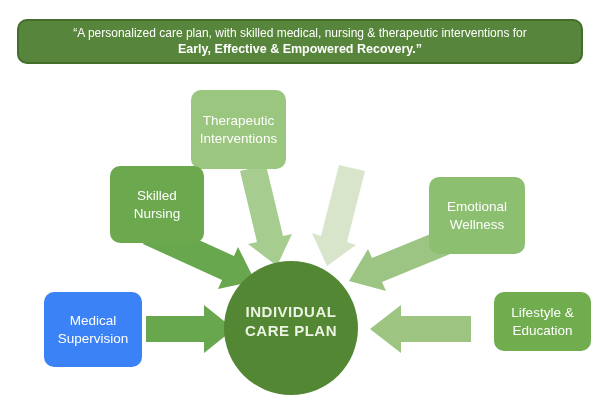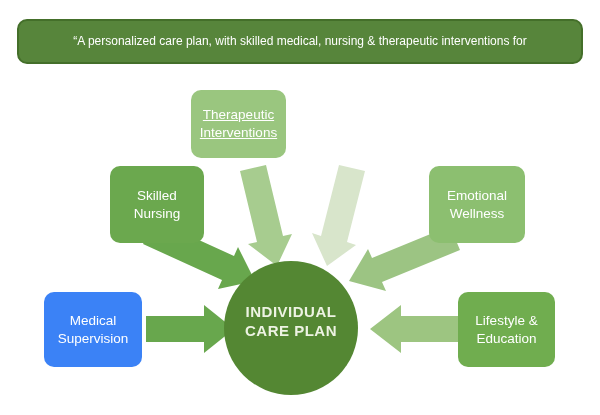--- a/index.html
+++ b/index.html
@@ -52,26 +52,26 @@
     border-radius: 10px;
     display: flex;
     align-items: center;
     justify-content: center;
     text-align: center;
     color: #ffffff;
     font-size: 13.5px;
     line-height: 1.3;
     white-space: pre-line;
   }
-  .node-therapeutic { left: 191px; top: 90px;  width: 95px; height: 68px; text-decoration: underline; }
+  .node-therapeutic { left: 191px; top: 90px;  width: 95px; height: 79px; }
   .node-diet        { left: 322px; top: 90px;  width: 96px; height: 75px; }
   .node-skilled     { left: 86px;  top: 166px; width: 94px; height: 77px; }
   .node-emotional   { left: 429px; top: 166px; width: 96px; height: 77px; }
   .node-medical     { left: 44px;  top: 292px; width: 98px; height: 75px; }
-  .node-lifestyle   { left: 458px; top: 292px; width: 97px; height: 75px; }
+  .node-lifestyle   { left: 494px; top: 292px; width: 97px; height: 59px; }
 
   
   .center-circle {
     position: absolute;
     z-index: 3;
     left: 224px;
     top: 261px;
     width: 134px;
     height: 134px;
     border-radius: 50%;
@@ -88,20 +88,21 @@
     box-sizing: border-box;
   }
 </style>
 </head>
 <body>
 
 <div class="stage">
 
   <div class="banner" style="background-color: rgb(87, 133, 59); border-color: rgb(68, 111, 42); color: rgb(255, 255, 255);">
     <div class="banner-line1">“A personalized care plan, with skilled medical, nursing &amp; therapeutic interventions for</div>
+    <div class="banner-line2">Early, Effective &amp; Empowered Recovery.”</div>
   </div>
 
   <svg class="arrows" viewBox="0 0 600 415" xmlns="http://www.w3.org/2000/svg">
 
     <polygon points="266,165 283,236 292,234 277,266 248,244 257,242 240,171" style="fill: rgb(167, 204, 143);"></polygon>
 
     <polygon points="365,171 347,242 356,245 327,266 312,233 321,236 339,165" style="fill: rgb(216, 229, 203);"></polygon>
 
     <polygon points="155,220 234,256 238,247 255,281 218,289 222,280 143,244" style="fill: rgb(104, 167, 77);"></polygon>
 
@@ -112,21 +113,21 @@
     <polygon points="471,342 401,342 401,353 370,329 401,305 401,316 471,316" style="fill: rgb(157, 197, 129);"></polygon>
   </svg>
 
   <div class="node node-therapeutic" style="background-color: rgb(154, 198, 127); color: rgb(255, 255, 255);">Therapeutic
 Interventions</div>
 
 
   <div class="node node-skilled" style="background-color: rgb(107, 168, 78); color: rgb(255, 255, 255); margin-left: 24px;">Skilled
 Nursing</div>
 
-  <div class="node node-emotional" style="background-color: rgb(140, 191, 112); color: rgb(255, 255, 255);">Emotional
+  <div class="node node-emotional" style="background-color: rgb(140, 191, 112); color: rgb(255, 255, 255); margin-top: 11px;">Emotional
 Wellness</div>
 
   <div class="node node-medical" style="background-color: #3b82f6; color: rgb(255, 255, 255);">Medical
 Supervision</div>
 
   <div class="node node-lifestyle" style="background-color: rgb(112, 173, 79); color: rgb(255, 255, 255);">Lifestyle &amp;
 Education</div>
 
   <div class="center-circle" style="white-space: pre-line; background-color: rgb(84, 135, 51); color: rgb(237, 243, 227);">INDIVIDUAL
 CARE PLAN</div>

